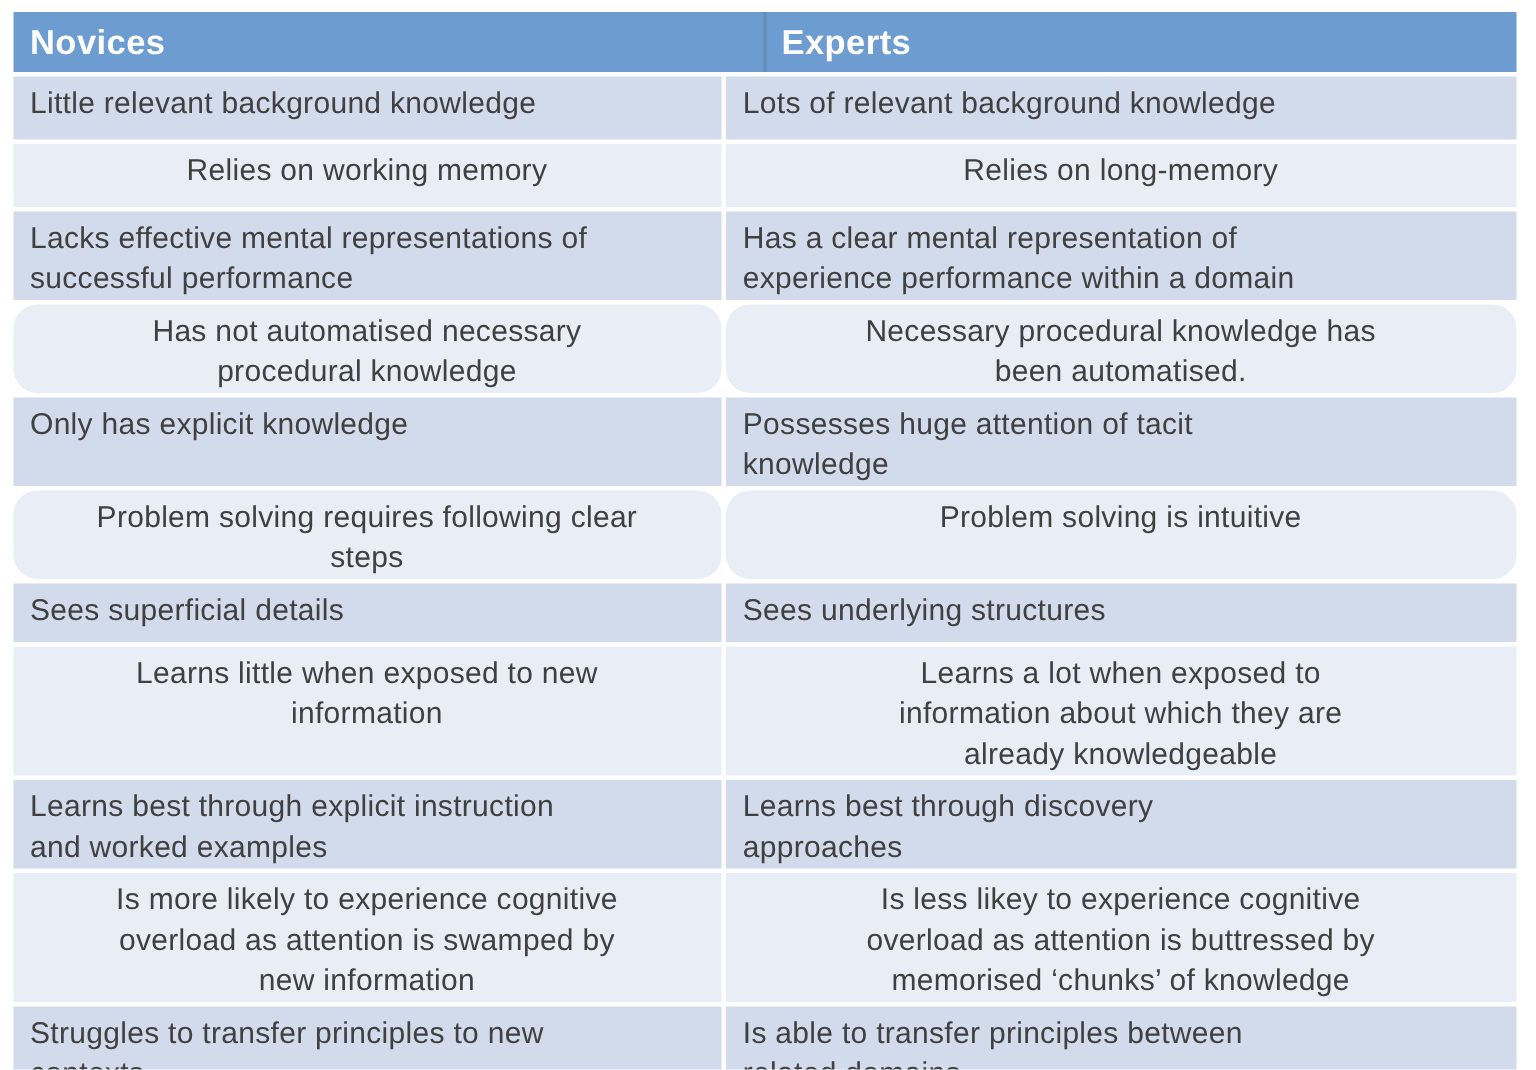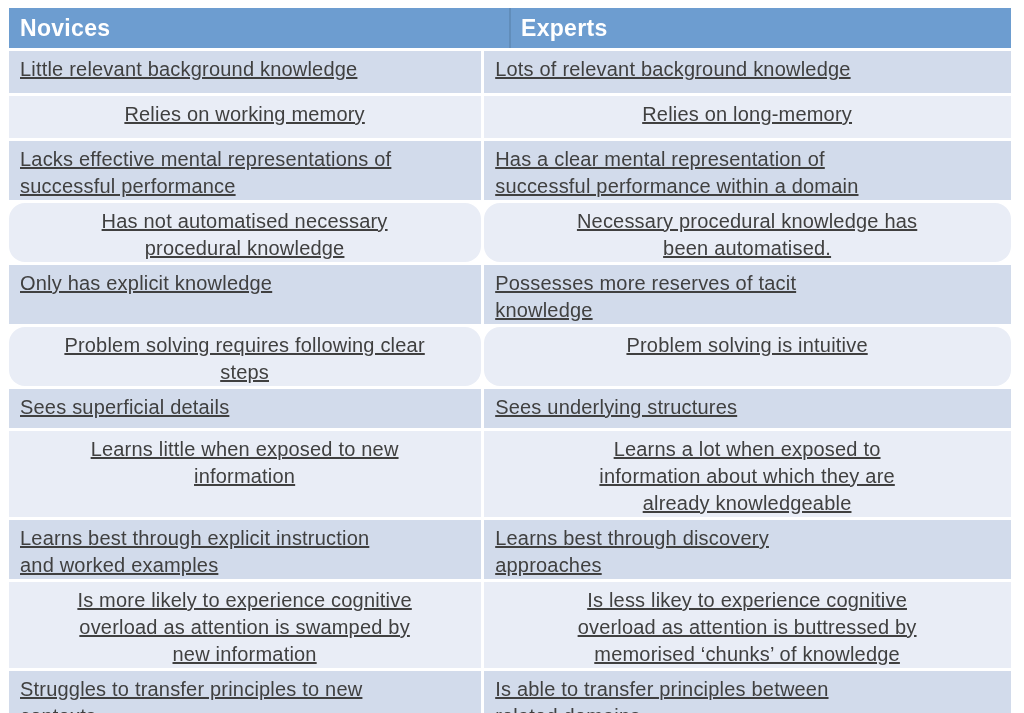--- a/index.html
+++ b/index.html
@@ -9,21 +9,21 @@
     --band-light:#e9edf6;
     --body-text:#404040;
     --gap:#ffffff;
     --strip:#eef1f8;
   }
   *{margin:0;padding:0;box-sizing:border-box;}
   html,body{width:1024px;height:713px;overflow:hidden;background:#ffffff;}
   body{font-family:"Liberation Sans","DejaVu Sans",sans-serif;color:var(--body-text);}
   .slide{position:relative;width:1024px;height:713px;background:#ffffff;}
   .table{position:absolute;left:9px;top:8px;width:1002px;display:flex;flex-direction:column;}
-  .row{display:flex;margin-bottom:3px;text-decoration:underline;}
+  .row{display:flex;margin-bottom:3px;}
   .cell{width:500px;padding:5px 12px 0 11px;font-size:20px;line-height:27px;letter-spacing:0.2px;white-space:pre-line;}
   .cell.right{width:558px;margin-left:3px;}
   .band-dark .cell{background:var(--band-dark);}
   .band-light .cell{background:var(--band-light);text-align:center;}
   .header-row{display:flex;height:40px;background:var(--header-bg);margin-bottom:3px;position:relative;}
   .header-cell{width:500px;color:var(--header-text);font-weight:bold;font-size:23px;line-height:40px;padding-left:11px;letter-spacing:0.3px;}
   .header-cell.right{width:499px;margin-left:3px;padding-left:9px;}
   .header-divider{position:absolute;left:500px;top:0;width:2px;height:40px;background:rgba(0,0,0,0.10);}
   .h40{min-height:40px;}
   .h42{min-height:42px;}
@@ -54,33 +54,33 @@
 
     <div class="row band-light">
       <div class="cell h42">Relies on working memory</div>
       <div class="cell right h42">Relies on long-memory</div>
     </div>
 
     <div class="row band-dark">
       <div class="cell h57">Lacks effective mental representations of
 successful performance</div>
       <div class="cell right h57">Has a clear mental representation of
-successful performance within a domain</div>
+experience performance within a domain</div>
     </div>
 
     <div class="row band-light">
       <div class="cell h55">Has not automatised necessary
 procedural knowledge</div>
       <div class="cell right h55">Necessary procedural knowledge has
 been automatised.</div>
     </div>
 
     <div class="row band-dark">
       <div class="cell h56">Only has explicit knowledge</div>
-      <div class="cell right h56">Possesses more reserves of tacit
+      <div class="cell right h56">Possesses huge attention of tacit
 knowledge</div>
     </div>
 
     <div class="row band-light">
       <div class="cell h55">Problem solving requires following clear
 steps</div>
       <div class="cell right h55">Problem solving is intuitive</div>
     </div>
 
     <div class="row band-dark">

